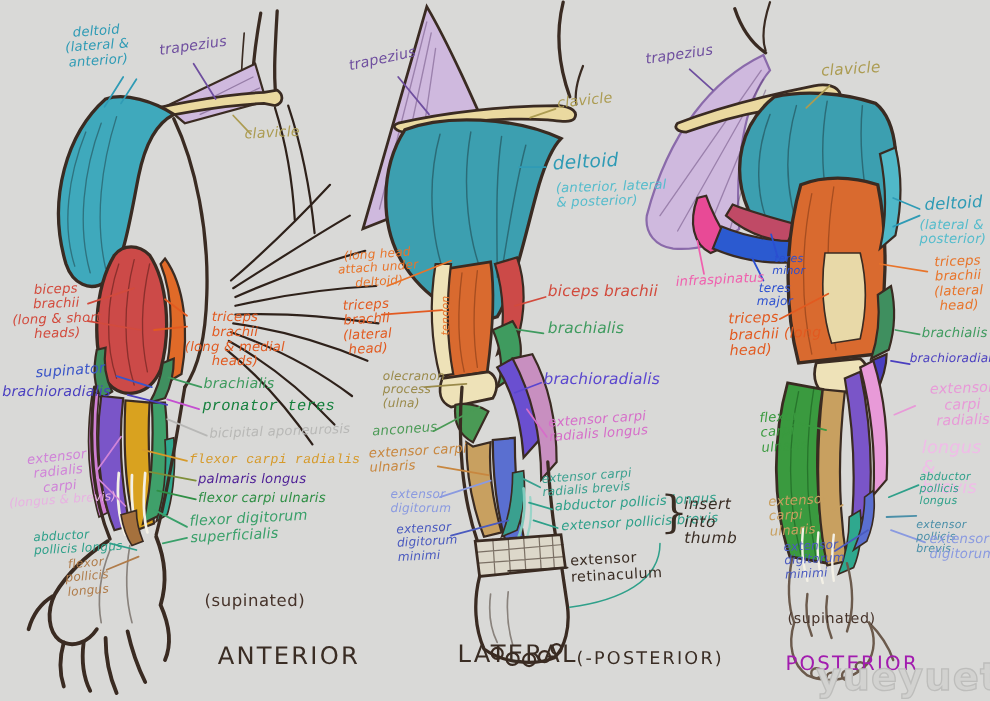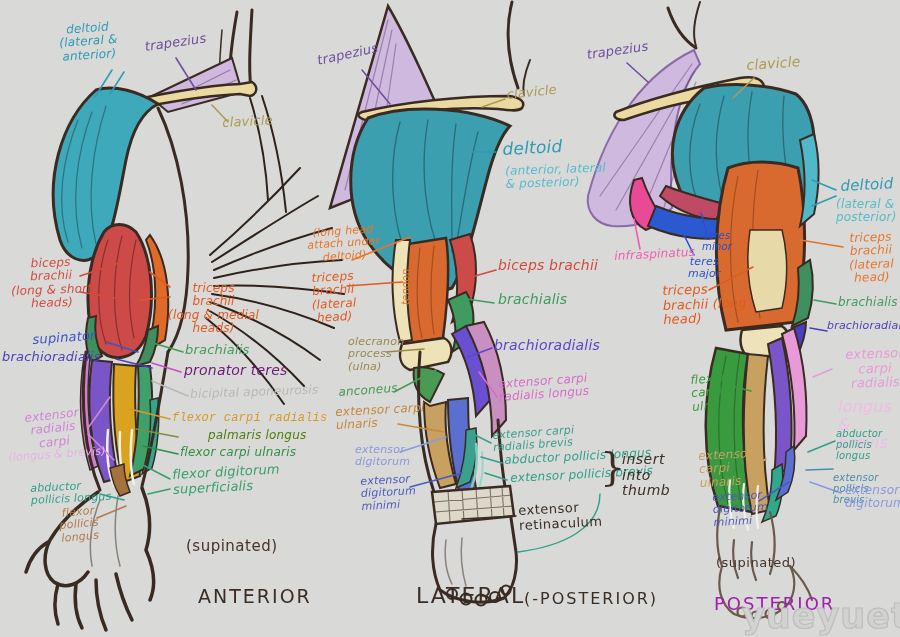--- a/index.html
+++ b/index.html
@@ -225,38 +225,38 @@
 brachii
 (long &amp; short
 heads)</div>
       <div class="lbl" style="left: 168px; top: 282px; color: rgb(226, 90, 32); font-size: 12px; text-align: center;">triceps
 brachii
 (long &amp; medial
 heads)</div>
       <div class="lbl" style="left: 32px; top: 333px; color: rgb(58, 85, 200); font-size: 13px; transform: rotate(-4deg);">supinator</div>
       <div class="lbl" style="left: 2px; top: 350px; color: rgb(74, 63, 192); font-size: 13px;">brachioradialis</div>
       <div class="lbl" style="left: 185px; top: 343px; color: rgb(63, 155, 95); font-size: 13px;">brachialis</div>
-      <div class="lbl" style="left: 184px; top: 363px; color: #701a75; font-size: 14px;">pronator teres</div>
+      <div class="lbl" style="left: 184px; top: 363px; color: #15803d; font-size: 14px; font-family: Liberation Mono, monospace;">pronator teres</div>
       <div class="lbl" style="left: 190px; top: 388px; color: rgb(184, 184, 182); font-size: 12px; transform: rotate(-2deg);">bicipital aponeurosis</div>
       <div class="lbl" style="left: 172px; top: 412px; color: rgb(214, 154, 42); font-size: 12px; font-family: Liberation Mono, monospace;">flexor carpi radialis</div>
-      <div class="lbl" style="left: 180px; top: 429px; color: #4d7c0f; font-size: 12px; margin-left: 28px;">palmaris longus</div>
+      <div class="lbl" style="left: 180px; top: 429px; color: #4c1d95; font-size: 12px;">palmaris longus</div>
       <div class="lbl" style="left: 180px; top: 446px; color: rgb(47, 143, 69); font-size: 12px;">flexor carpi ulnaris</div>
       <div class="lbl" style="left: 172px; top: 468px; color: rgb(58, 160, 106); font-size: 13px; transform: rotate(-3deg);">flexor digitorum
 superficialis</div>
       <div class="lbl" style="left: 24px; top: 412px; color: rgb(208, 132, 216); font-size: 12px; text-align: center; transform: rotate(-6deg);">extensor
 radialis
 carpi</div>
       <div class="lbl" style="left: 8px; top: 452px; color: rgb(232, 178, 226); font-size: 11px; transform: rotate(-4deg);">(longus &amp; brevis)</div>
       <div class="lbl" style="left: 30px; top: 483px; color: rgb(47, 160, 138); font-size: 11px; transform: rotate(-3deg);">abductor
 pollicis longus</div>
       <div class="lbl" style="left: 58px; top: 508px; color: rgb(176, 124, 74); font-size: 11px; text-align: center; transform: rotate(-5deg);">flexor
 pollicis
 longus</div>
       <div class="lbl hand" style="left: 186px; top: 538px; color: rgb(70, 51, 42); font-size: 15px;">(supinated)</div>
-      <div class="lbl caps" style="left: 198px; top: 586px; color: rgb(58, 45, 36); font-size: 19px;">ANTERIOR</div>
+      <div class="lbl caps" style="left: 198px; top: 586px; color: rgb(58, 45, 36); font-size: 22px;">ANTERIOR</div>
       <div class="lbl" style="left: 316px; top: 54px; color: rgb(111, 79, 159); font-size: 13px; transform: rotate(-12deg);">trapezius</div>
       <div class="lbl" style="left: 506px; top: 88px; color: rgb(172, 156, 82); font-size: 13px; transform: rotate(-6deg);">clavicle</div>
       <div class="lbl" style="left: 502px; top: 140px; color: rgb(47, 155, 181); font-size: 17px; transform: rotate(-3deg);">deltoid</div>
       <div class="lbl" style="left: 505px; top: 165px; color: rgb(85, 188, 204); font-size: 12px; transform: rotate(-2deg);">(anterior, lateral
 &amp; posterior)</div>
       <div class="lbl" style="left: 306px; top: 228px; color: rgb(232, 116, 42); font-size: 11px; text-align: center; transform: rotate(-4deg);">(long head
 attach under
 deltoid)</div>
       <div class="lbl" style="left: 310px; top: 272px; color: rgb(226, 90, 32); font-size: 12px; text-align: center; transform: rotate(-3deg);">triceps
 brachii

